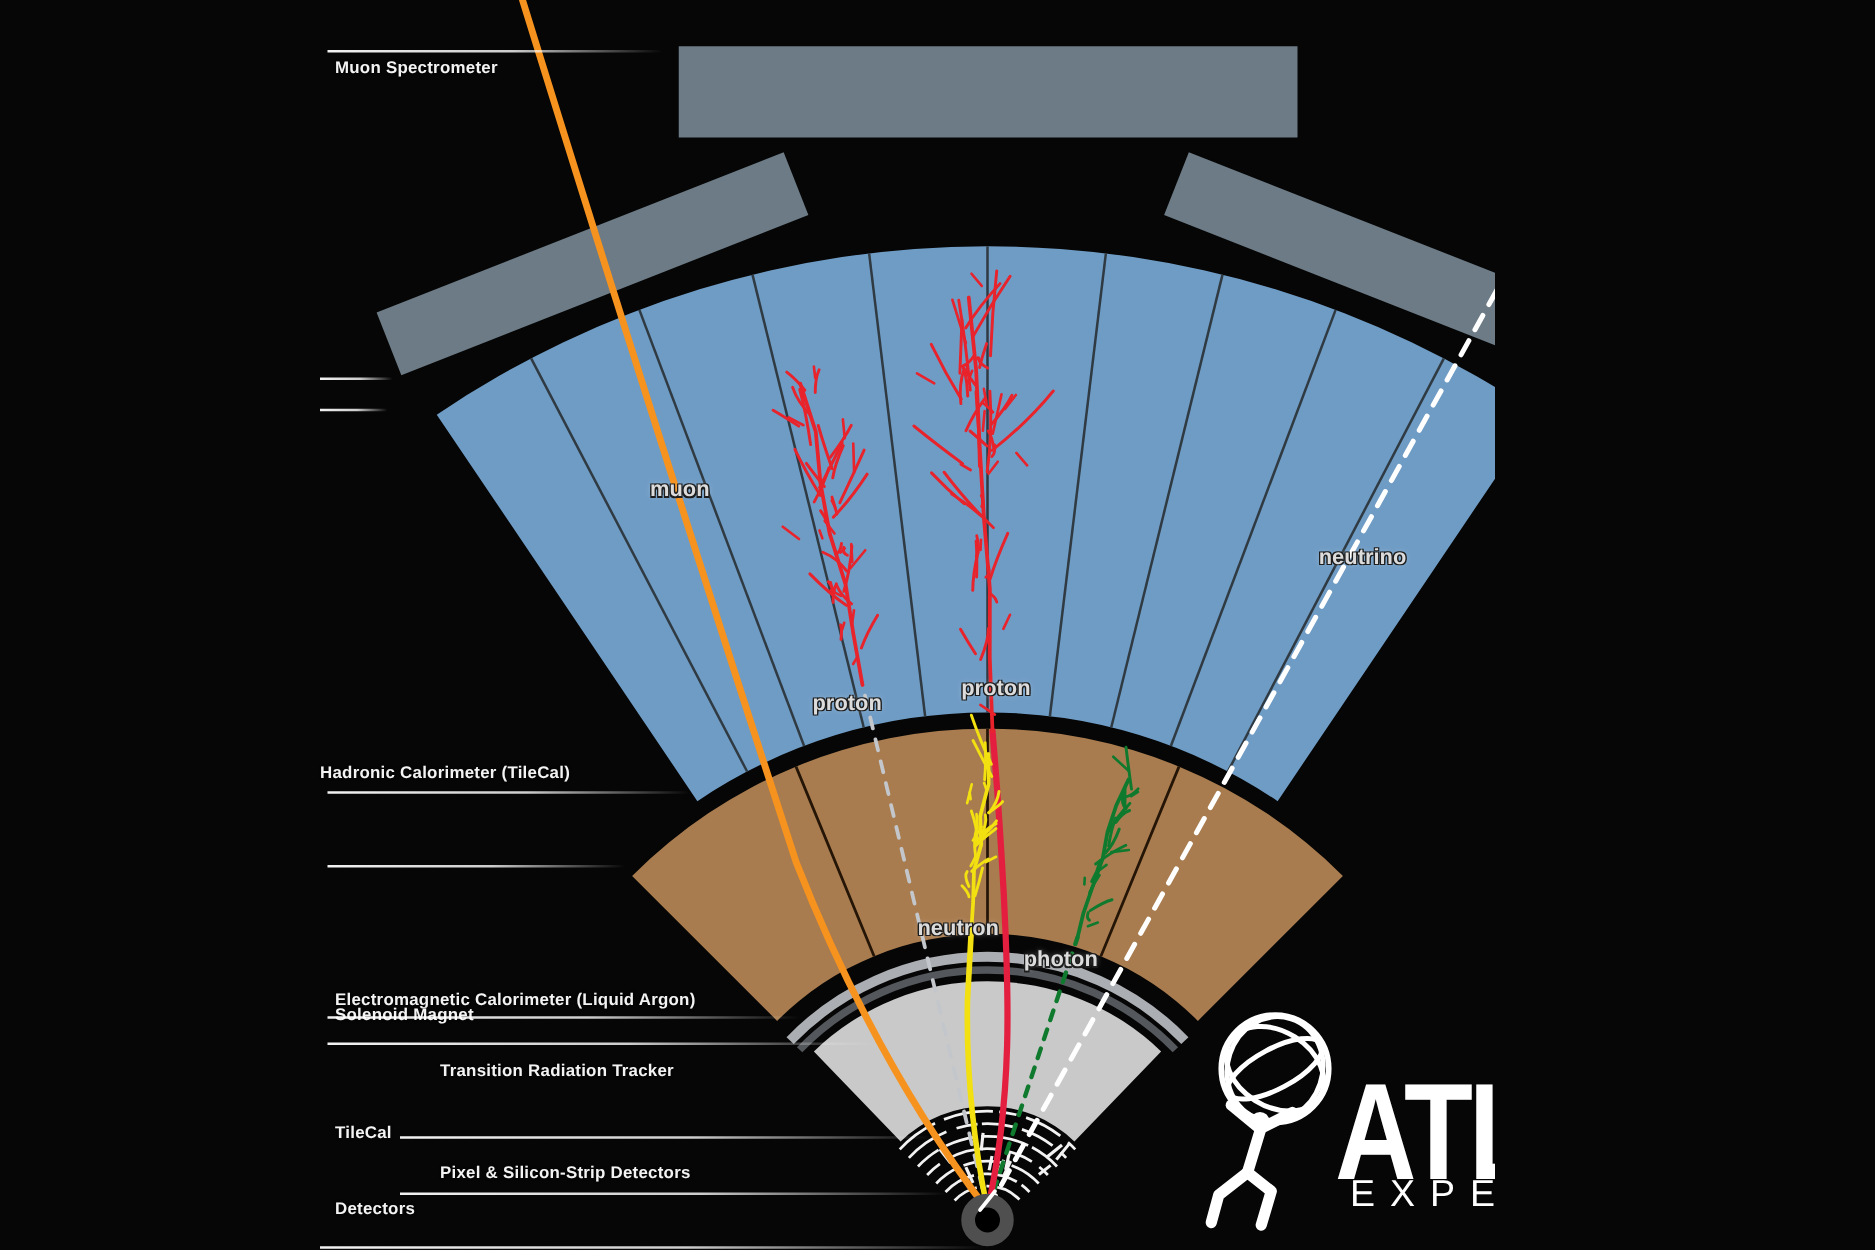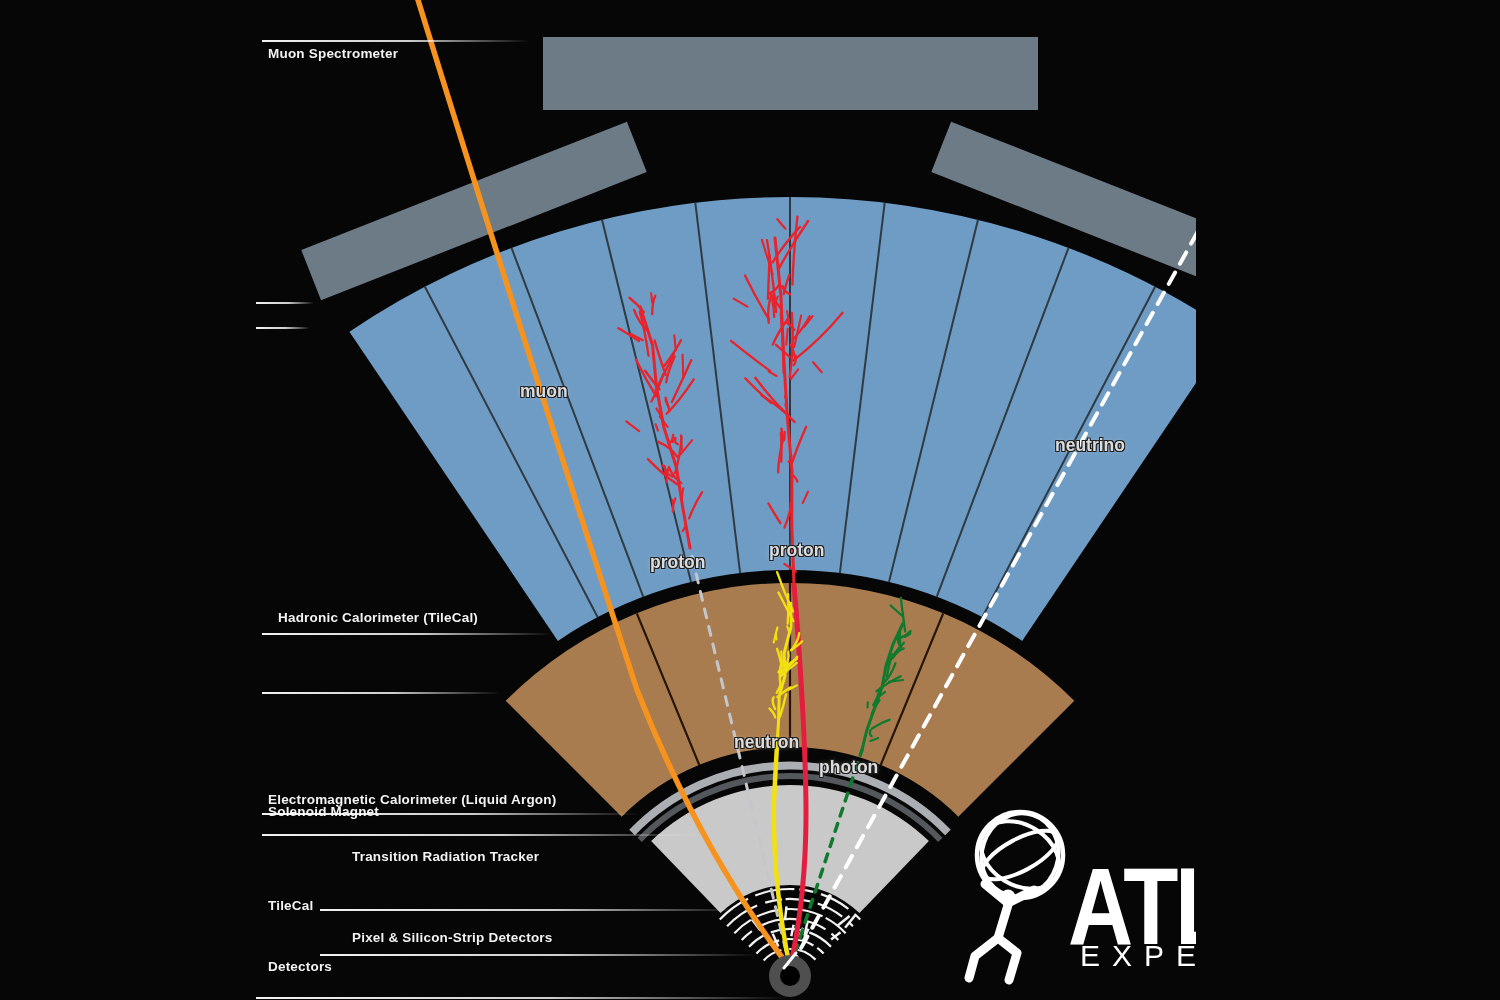--- a/index.html
+++ b/index.html
@@ -243,21 +243,21 @@
         <circle cx="1008" cy="897" r="7.5" fill="#ffffff" stroke="none"></circle>
         <path d="M1008,905 L998,938"></path>
         <path d="M1008,903 L985,884"></path>
         <path d="M1008,903 L1034,890"></path>
         <path d="M998,938 L975,956 L969,978"></path>
         <path d="M998,938 L1017,953 L1009,980"></path>
       </g>
     </svg>
 
   <div class="label" style="left:268px;top:46px">Muon Spectrometer</div>
-  <div class="label" style="left:278px;top:610px">Hadronic Calorimeter (TileCal)</div>
+  <div class="label" style="left:256px;top:610px">Hadronic Calorimeter (TileCal)</div>
   <div class="label" style="left:268px;top:792px">Electromagnetic Calorimeter (Liquid Argon)</div>
   <div class="label" style="left:268px;top:804px">Solenoid Magnet</div>
   <div class="label" style="left:268px;top:898px">TileCal</div>
   <div class="label" style="left:352px;top:849px">Transition Radiation Tracker</div>
   <div class="label" style="left:352px;top:930px">Pixel &amp; Silicon-Strip Detectors</div>
   <div class="label" style="left:268px;top:959px">Detectors</div>
 
   <div class="particle" style="left:520px;top:381px">muon</div>
   <div class="particle" style="left:1055px;top:435px">neutrino</div>
   <div class="particle" style="left:650px;top:552px">proton</div>

